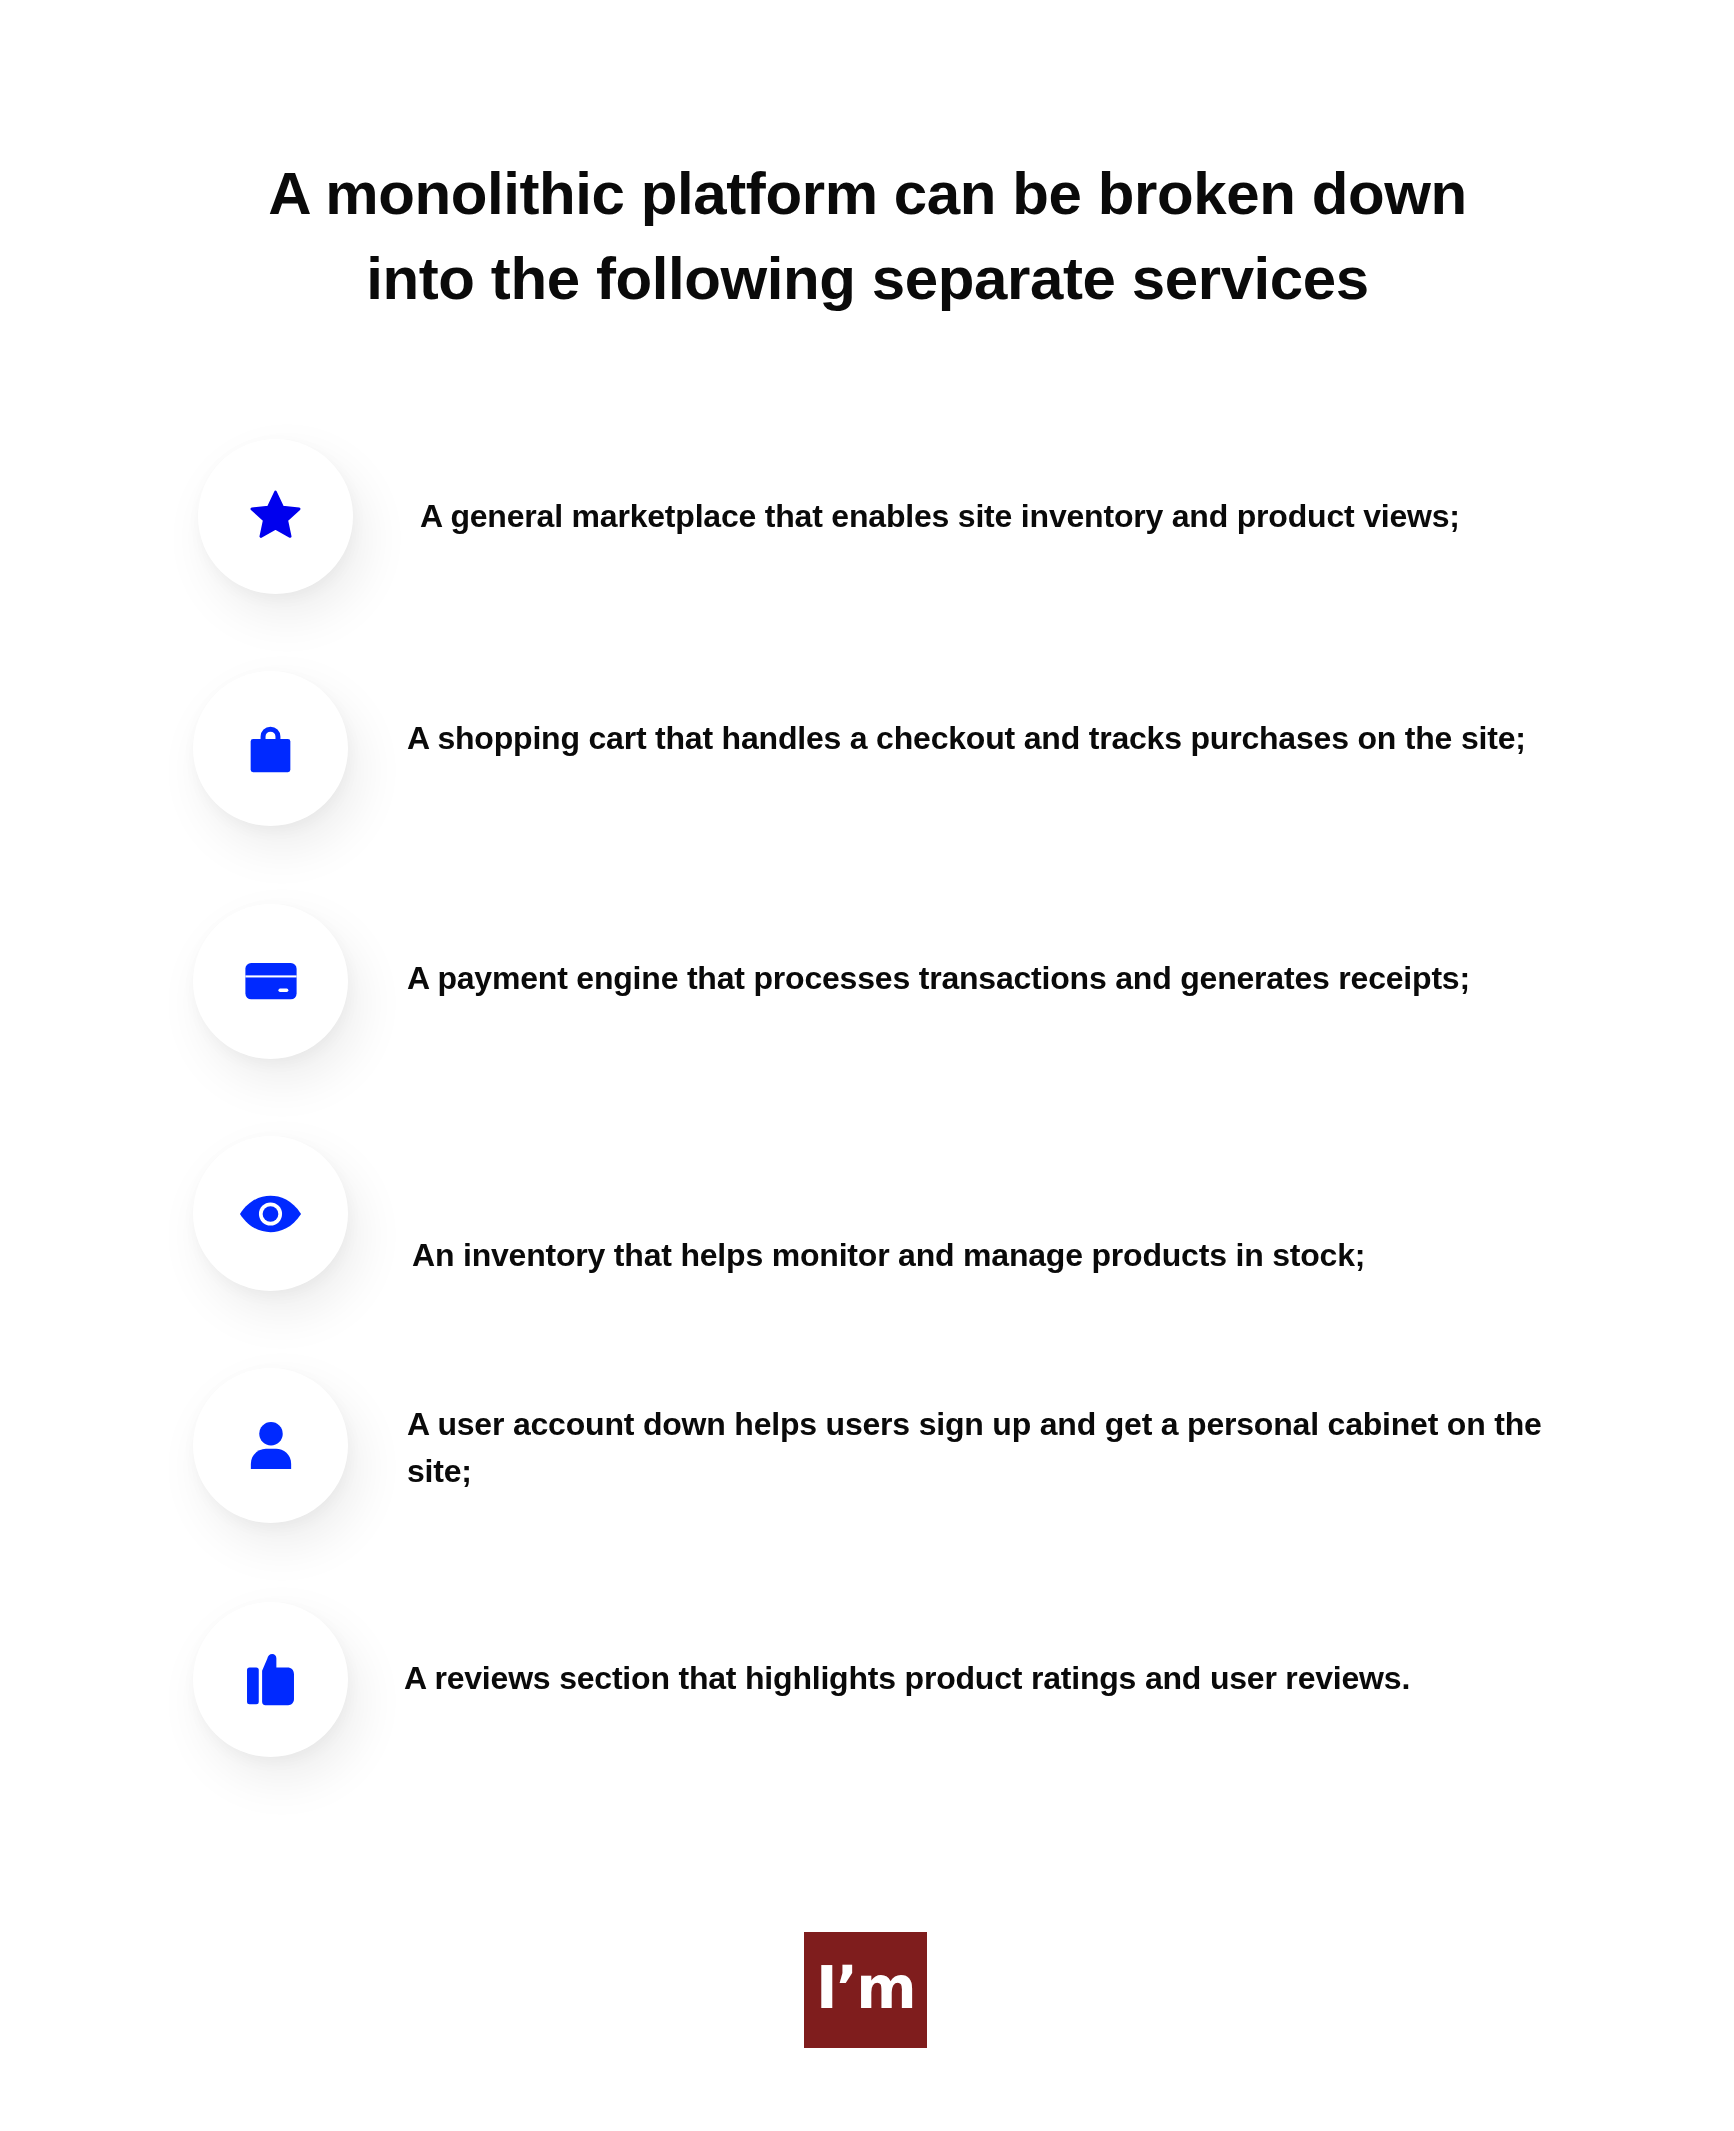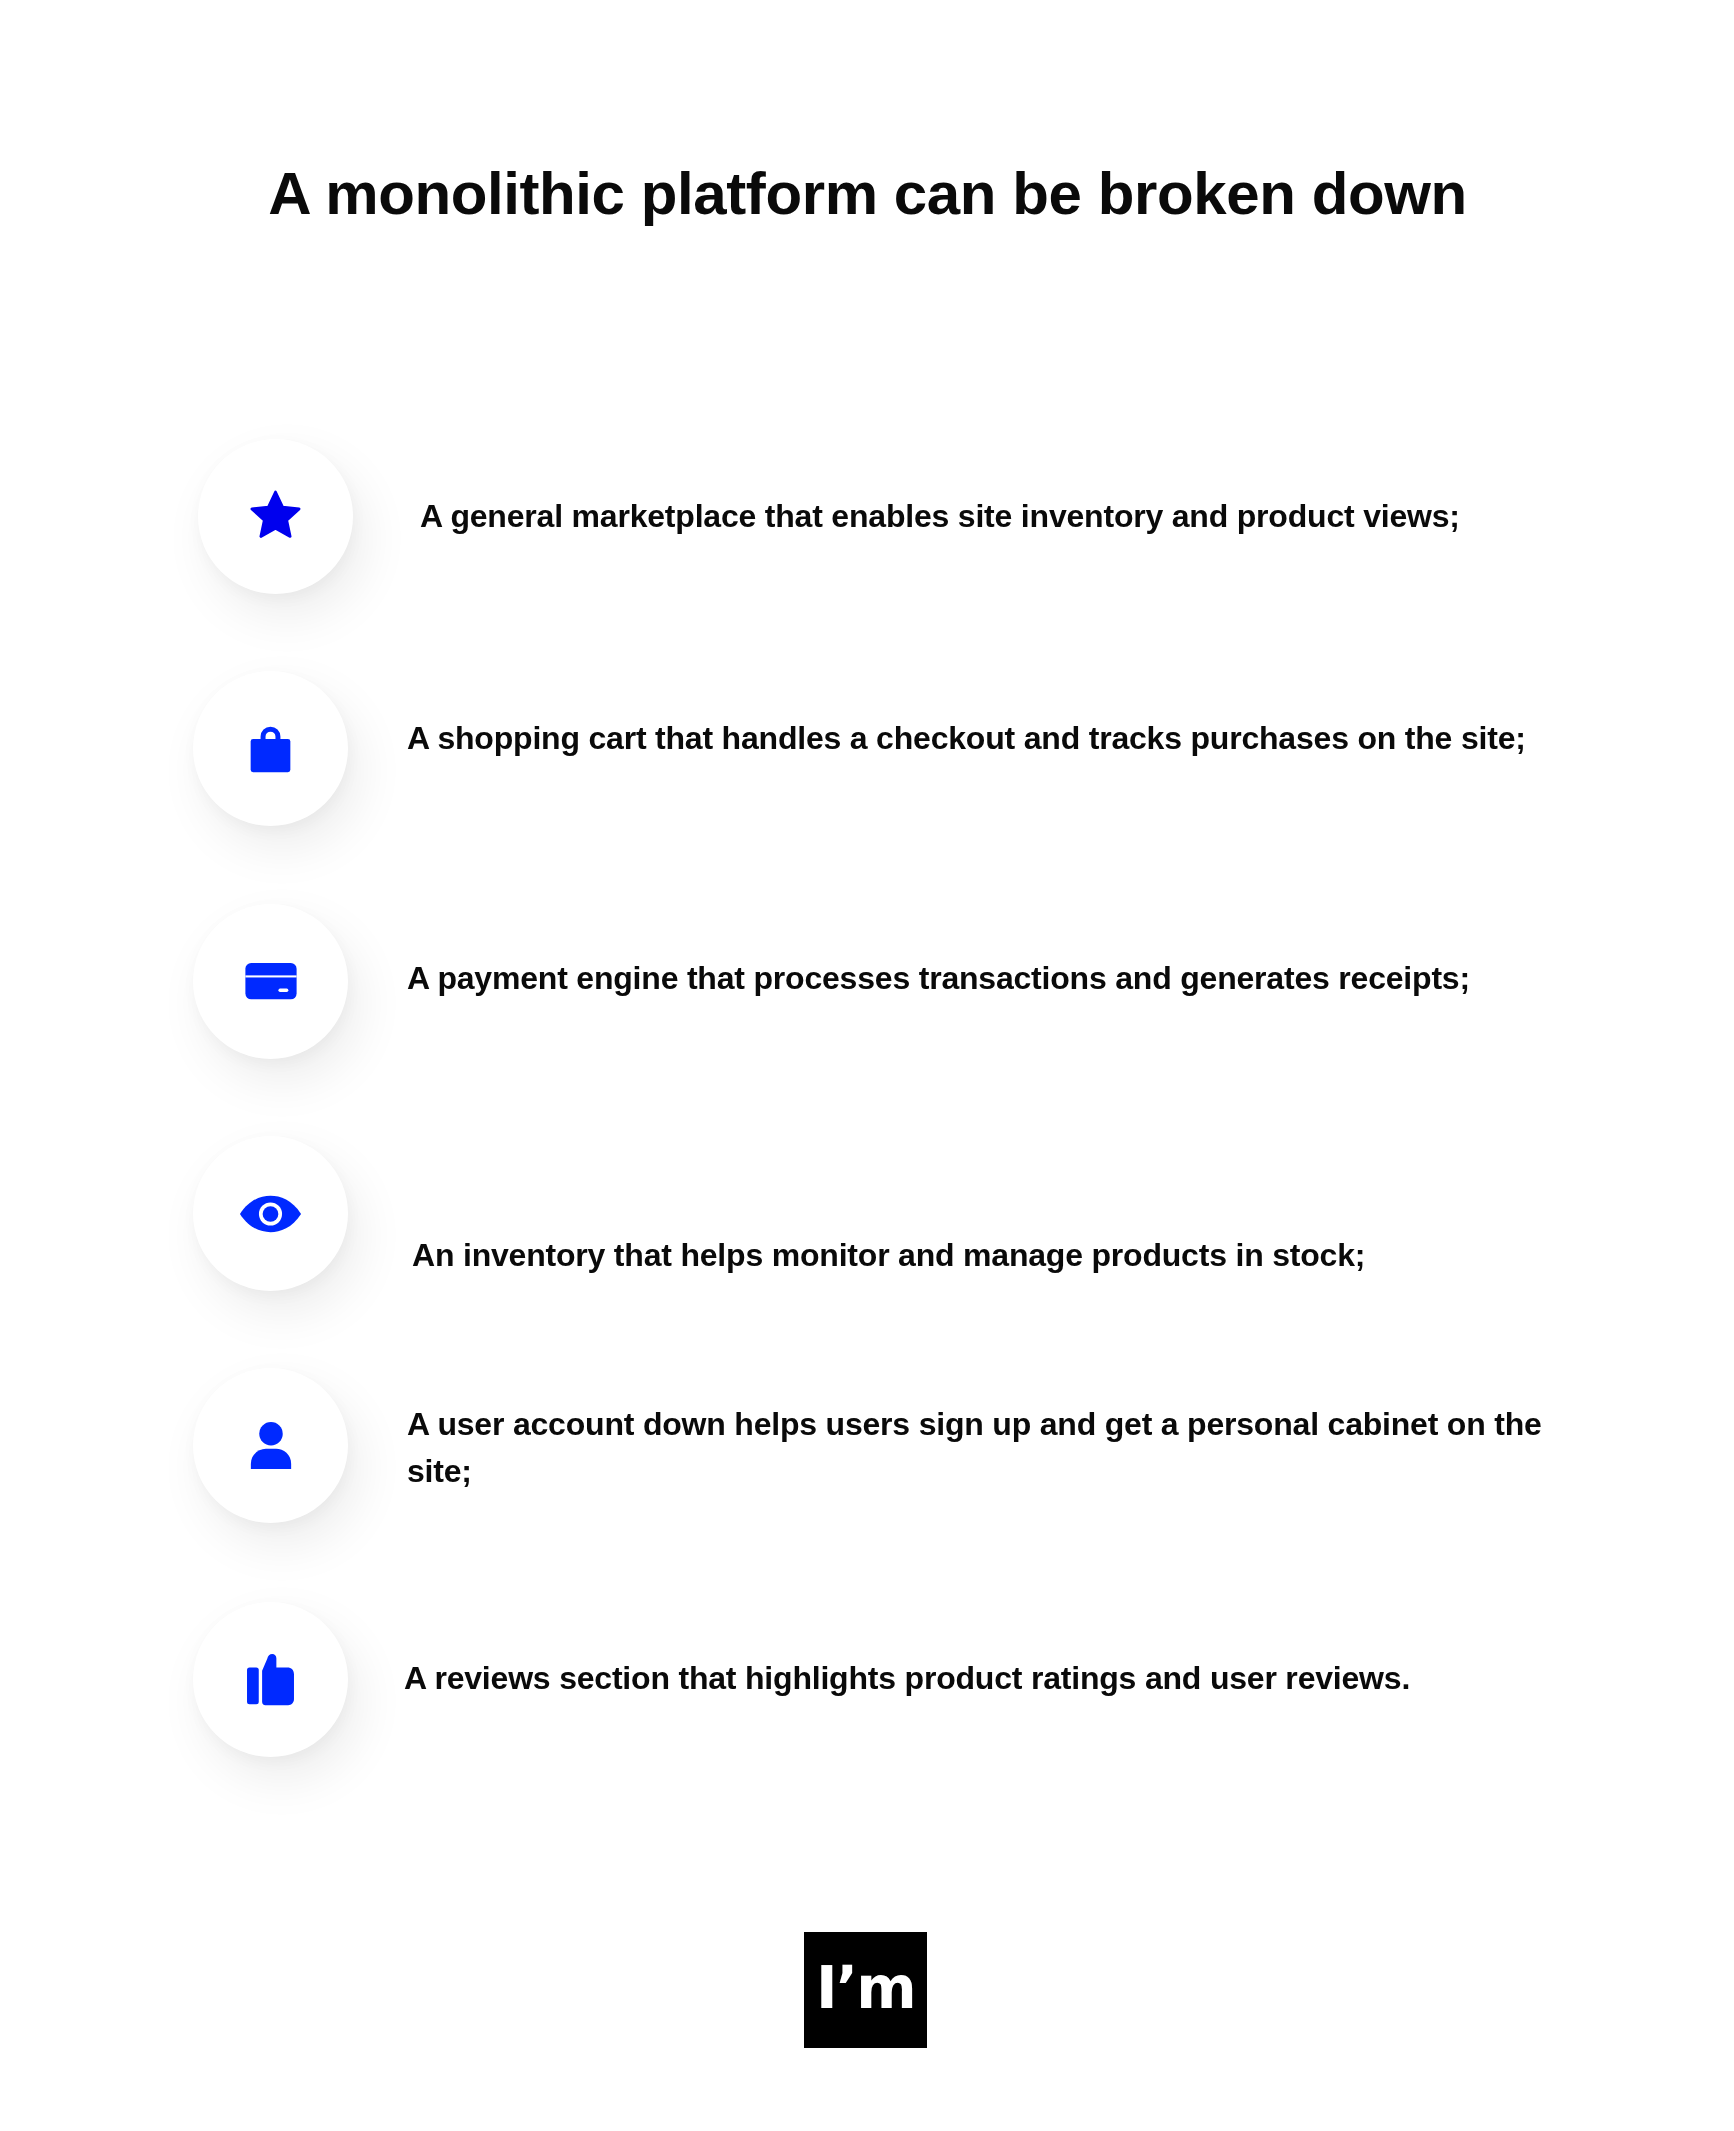--- a/index.html
+++ b/index.html
@@ -38,38 +38,39 @@
       line-height: 47px;
       color: #0a0a0a;
       width: 1180px;
       letter-spacing: -0.2px;
     }
 
     .logo {
       position: absolute;
       left: 804px; top: 1932px;
       width: 123px; height: 116px;
-      background: #000000;
+      background: #7f1d1d;
       display: flex; align-items: center; justify-content: center;
     }
     .logo span {
       color: #ffffff;
       font-weight: 700;
       font-size: 58px;
       letter-spacing: -1.7px;
       font-family: "DejaVu Sans", sans-serif;
       line-height: 1;
       margin-top: -3.3px;
     }
   </style>
 </head>
 <body>
 
 <h1 class="title">
   <span>A monolithic platform can be broken down</span>
+  <span>into the following separate services</span>
 </h1>
 
 <div class="item" style="top:0;">
   <div class="circle" style="left:198px; top:439px;">
     <span>
       <svg width="55" height="53" viewBox="0 0 24 23">
         <path d="M12 0.8 L15.1 7.4 L22.3 8.2 L16.9 13.1 L18.4 20.2 L12 16.6 L5.6 20.2 L7.1 13.1 L1.7 8.2 L8.9 7.4 Z" fill="#0000ee" stroke="#0000ee" stroke-width="1.2" stroke-linejoin="round"></path>
       </svg>
     </span>
   </div>

